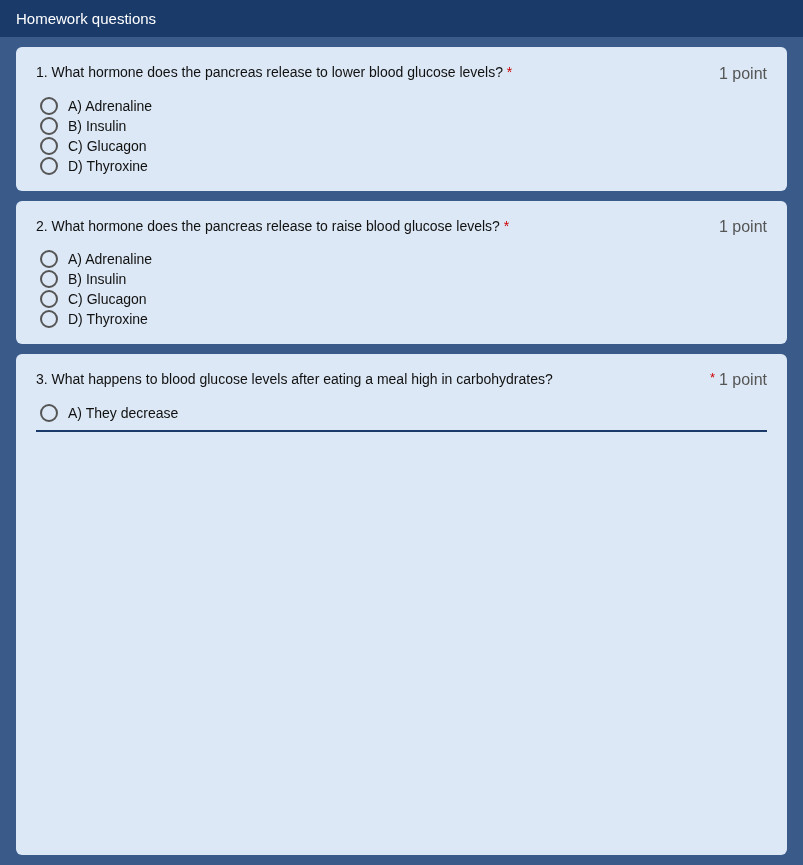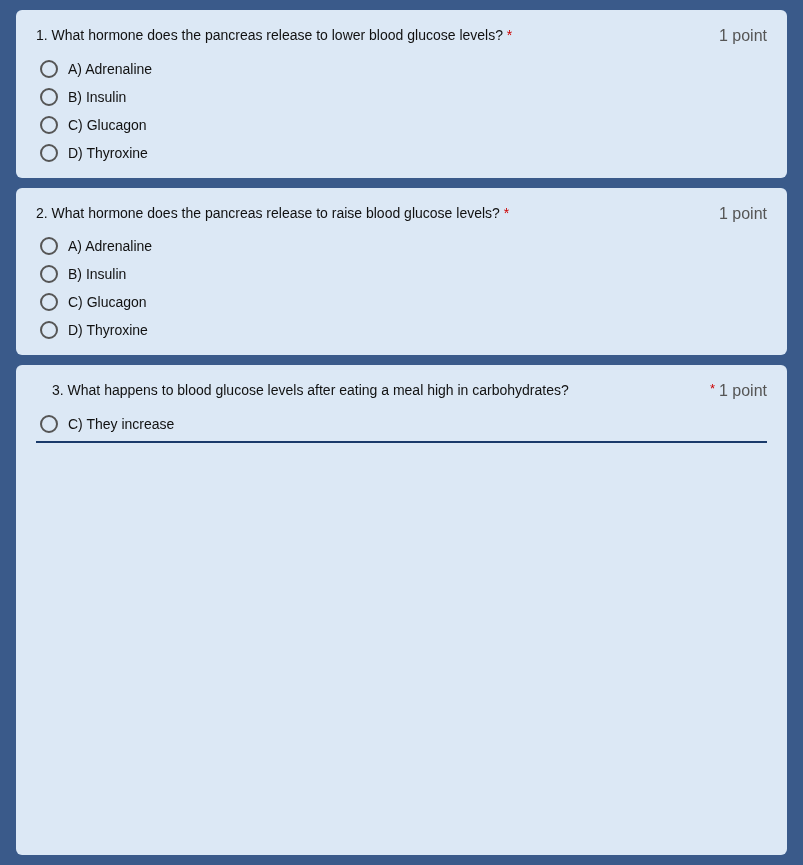--- a/index.html
+++ b/index.html
@@ -42,21 +42,21 @@
 
     .question-card {
       background-color: #dce8f5;
       border-radius: 6px;
       padding: 16px 20px;
     }
 
     .question-header {
       display: flex;
       justify-content: space-between;
-      align-items: center;
+      align-items: flex-end;
       margin-bottom: 14px;
     }
 
     .question-text {
       font-size: 14px;
       font-weight: 500;
       color: #111;
       flex: 1;
       line-height: 1.4;
     }
@@ -70,21 +70,21 @@
       font-size: 16px;
       color: #555;
       white-space: nowrap;
       margin-left: 8px;
       margin-top: 1px;
     }
 
     .options-list {
       display: flex;
       flex-direction: column;
-      gap: 10px;
+      gap: 2px;
       padding-left: 4px;
       text-align: right;
     }
 
     .option-item {
       display: flex;
       align-items: center;
       gap: 10px;
       cursor: pointer;
     }
@@ -111,34 +111,36 @@
       border-radius: 6px;
       padding: 16px 20px;
       flex: 1;
     }
 
     .question-3-header {
       display: flex;
       justify-content: flex-start;
       align-items: flex-start;
       margin-bottom: 14px;
-      margin-left: 16px;
     }
 
     .divider-line {
       height: 2px;
       background-color: #1a3a6a;
       margin: 8px 0 0 0;
     }
   </style>
 </head>
 <body>
 
 <div class="page-container">
 
+  <div class="header-bar">
+    <span>Homework questions</span>
+  </div>
 
   <div class="questions-area">
 
     <div class="question-card">
       <div class="question-header">
         <div class="question-text">
           <span>1.</span>
           <span>What hormone does the pancreas release to lower blood glucose levels?</span>
           <span class="required-star"> *</span>
         </div>
@@ -200,21 +202,21 @@
           <span>What happens to blood glucose levels after eating a meal high in carbohydrates?</span>
         </div>
         <div style="display:flex; align-items:flex-start; white-space:nowrap; margin-left:8px;">
           <span style="color:#c00; font-size:13px;">*</span>
           <span class="points-label" style="margin-left:4px;">1 point</span>
         </div>
       </div>
       <div class="options-list">
         <div class="option-item">
           <div class="radio-circle"></div>
-          <span class="option-label"><span>C)</span> <span>They increase</span></span>
+          <span class="option-label"><span>A)</span> <span>They decrease</span></span>
         </div>
       </div>
       <div class="divider-line"></div>
     </div>
 
   </div>
 
 </div>
 
 </body></html>

